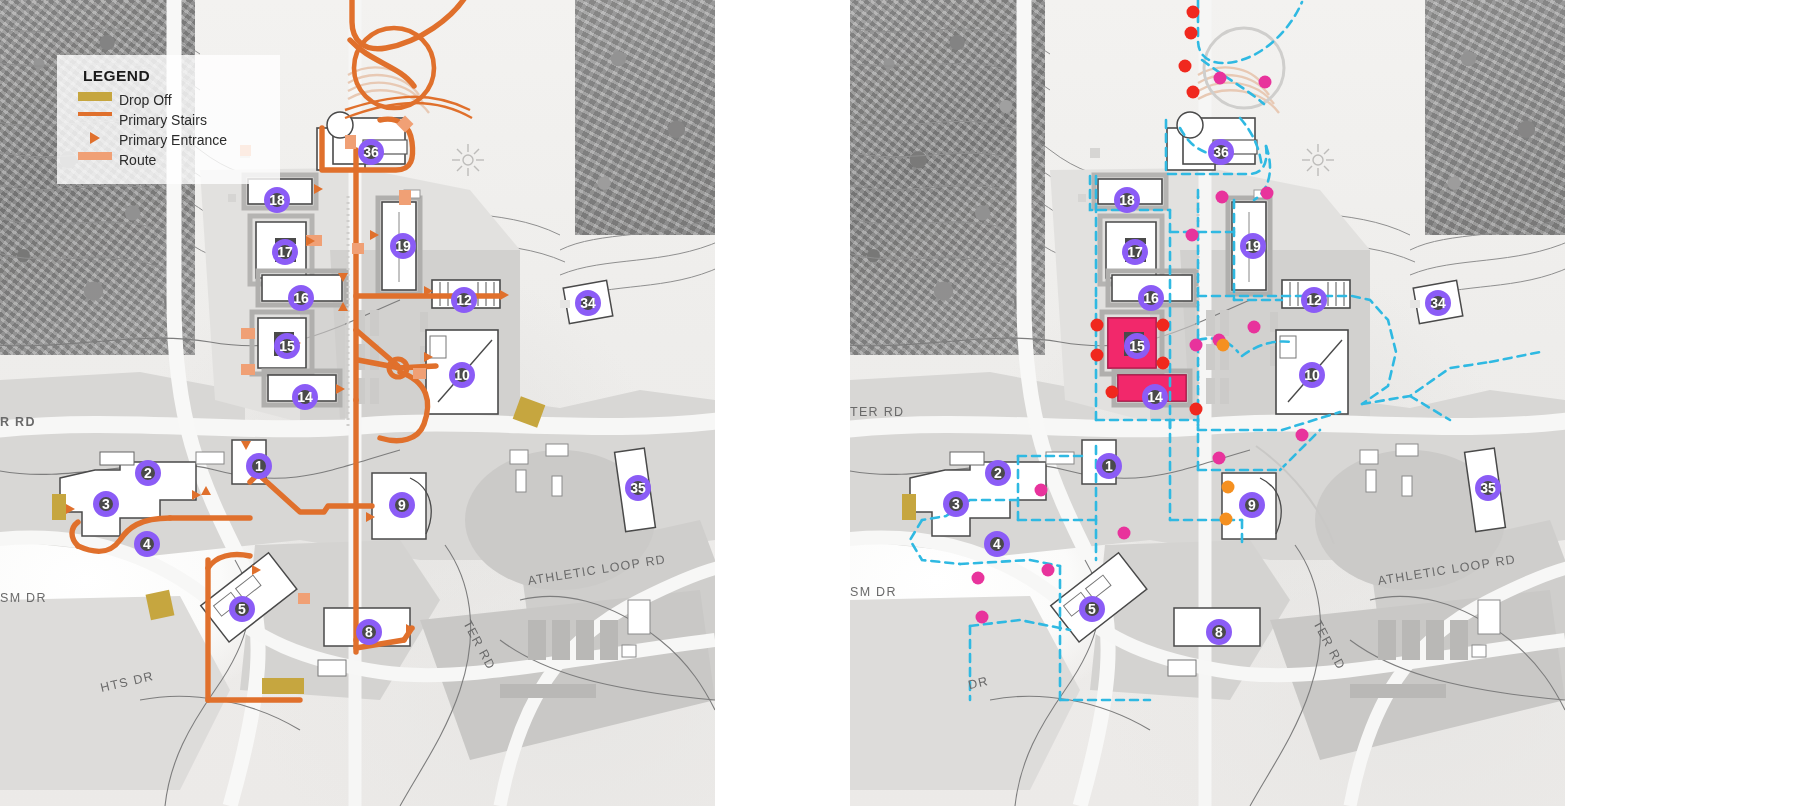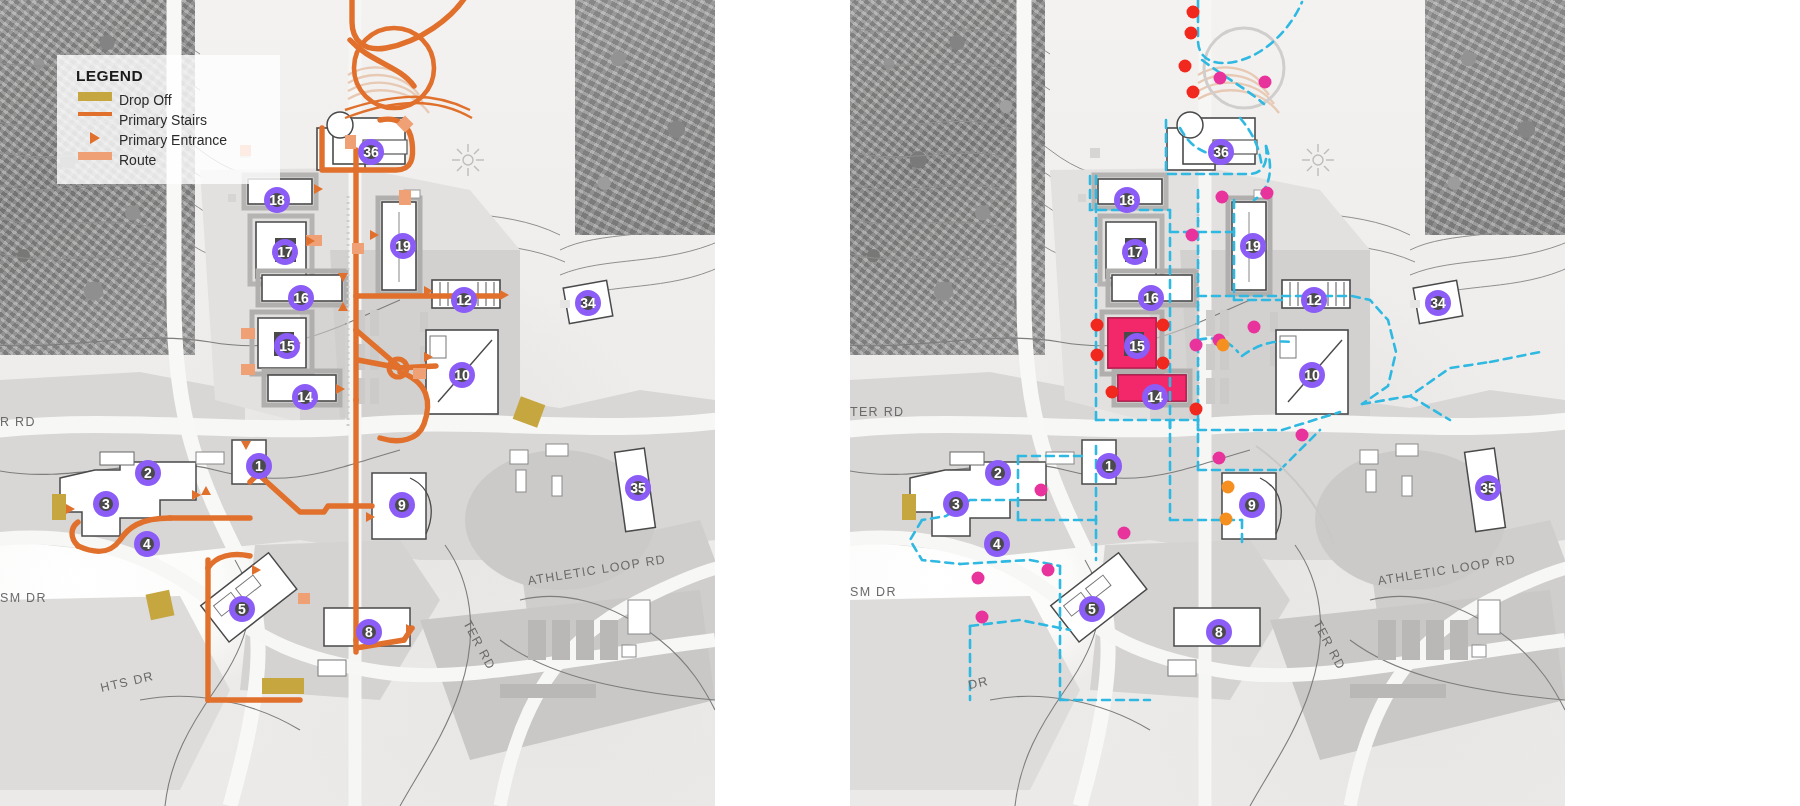--- a/index.html
+++ b/index.html
@@ -40,21 +40,21 @@
       repeating-linear-gradient(28deg, rgba(255,255,255,.16) 0 3px, rgba(0,0,0,.13) 3px 8px),
       repeating-linear-gradient(-60deg, rgba(255,255,255,.10) 0 4px, rgba(0,0,0,.09) 4px 10px),
       linear-gradient(160deg,#a0a0a0,#8a8a8a);
     opacity:.92;
   }
   svg.layer{position:absolute;inset:0;width:715px;height:806px;}
 
   
   .legend{position:absolute;background:rgba(255,255,255,.80);padding:12px 16px 12px 14px;}
   .legend.left{left:57px;top:55px;width:193px;}
-  .legend-title{font-weight:bold;font-size:15.5px;letter-spacing:.4px;color:#1a1a1a;margin:0 0 7px 5px;}
+  .legend-title{font-weight:bold;font-size:15.5px;letter-spacing:.4px;color:#1a1a1a;margin:0 0 7px 12px;}
   .lrow{display:flex;align-items:flex-start;height:19px;margin-bottom:1px;}
   .lkey{width:48px;flex:0 0 48px;display:flex;align-items:center;justify-content:center;}
   .lbl{font-size:14px;color:#2b2b2b;white-space:nowrap;}
   .sw-dropoff{width:34px;height:9px;background:#c6a63f;}
   .sw-primary{width:34px;height:4px;background:#e0702c;}
   .sw-stairs{width:34px;height:8px;background:#f0a075;}
   .tri{width:0;height:0;border-left:10px solid #e0702c;border-top:6.5px solid transparent;border-bottom:6.5px solid transparent;}
 
   
   .bnum{position:absolute;width:26px;height:26px;border-radius:50%;background:#4a4a4a;color:#fff;
@@ -356,21 +356,21 @@
         <div class="bnum" style="left: 135px; top: 460px;">2</div>
         <div class="bnum" style="left: 246px; top: 453px;">1</div>
         <div class="bnum" style="left: 93px; top: 491px;">3</div>
         <div class="bnum" style="left: 389px; top: 492px;">9</div>
         <div class="bnum" style="left: 625px; top: 475px;">35</div>
         <div class="bnum" style="left: 134px; top: 531px;">4</div>
         <div class="bnum" style="left: 229px; top: 596px;">5</div>
         <div class="bnum" style="left: 356px; top: 619px;">8</div>
       </div>
     <div id="L-roads">
-        <div class="rdlabel" style="left: 0px; top: 415px;">R RD</div>
+        <div class="rdlabel" style="left: 0px; top: 415px; font-weight: bold;">R RD</div>
         <div class="rdlabel" style="left: 527px; top: 563px; transform: rotate(-9deg);">ATHLETIC LOOP RD</div>
         <div class="rdlabel" style="left: 0px; top: 591px;">SM DR</div>
         <div class="rdlabel" style="left: 100px; top: 675px; transform: rotate(-13deg);">HTS DR</div>
         <div class="rdlabel" style="left: 452px; top: 638px; transform: rotate(62deg);">TER RD</div>
       </div>
   </div>
 
   <div class="gutter"></div>
 
   <div class="panel right">

